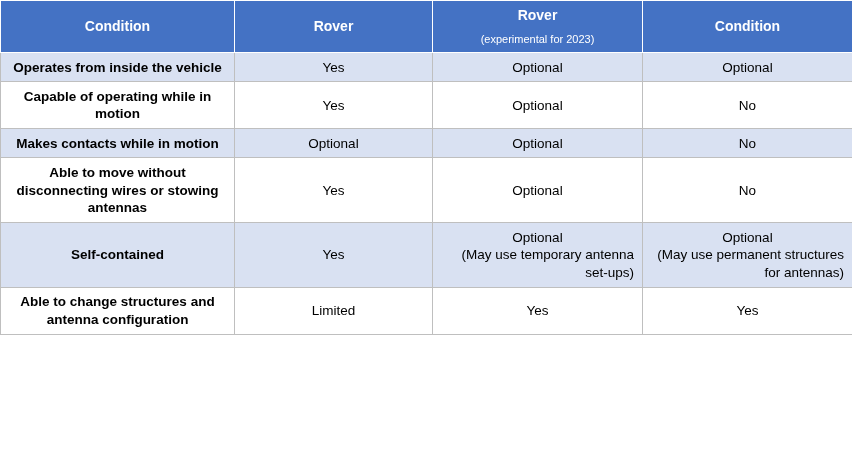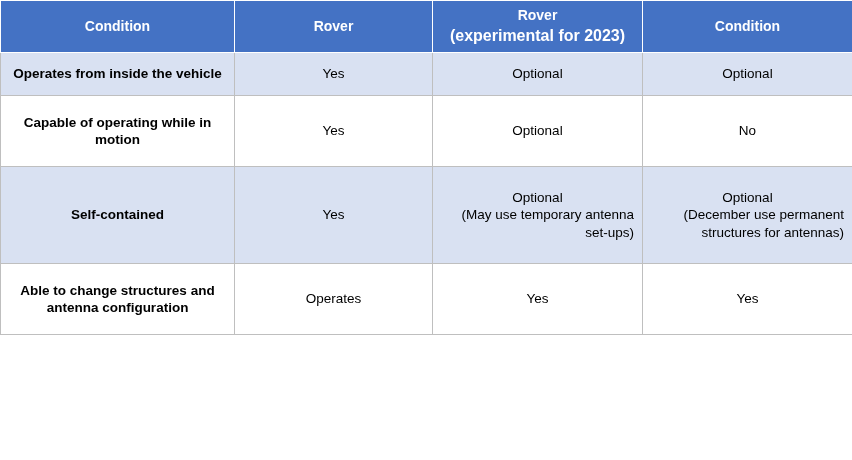--- a/index.html
+++ b/index.html
@@ -31,23 +31,23 @@
     font-size: 14px;
     font-weight: bold;
     text-align: center;
     vertical-align: middle;
     padding: 6px 4px;
     border: 1px solid #ffffff;
     line-height: 1.25;
   }
   thead th .sub {
     display: block;
-    font-size: 16px;
-    font-weight: bold;
-    margin-top: 1px;
+    font-size: 11px;
+    font-weight: normal;
+    margin-top: 8px;
   }
   tbody td {
     border: 1px solid #bfbfbf;
     font-size: 13.5px;
     text-align: center;
     vertical-align: middle;
     padding: 5px 8px;
     line-height: 1.3;
     color: #000000;
     margin-left: 20px;
@@ -110,34 +110,54 @@
       <td class="cond">Capable of operating while in motion</td>
       <td>Yes</td>
       <td>
         <span>Optional</span>
       </td>
       <td>
         <span>No</span>
       </td>
     </tr>
     <tr class="alt">
+      <td class="cond">Makes contacts while in motion</td>
+      <td>Optional</td>
+      <td>
+        <span>Optional</span>
+      </td>
+      <td>
+        <span>No</span>
+      </td>
+    </tr>
+    <tr class="plain">
+      <td class="cond">Able to move without disconnecting wires or stowing antennas</td>
+      <td>Yes</td>
+      <td>
+        <span>Optional</span>
+      </td>
+      <td>
+        <span>No</span>
+      </td>
+    </tr>
+    <tr class="alt">
       <td class="cond">Self-contained</td>
       <td>Yes</td>
       <td>
         <span>Optional</span>
         <span class="note">(May use temporary antenna set-ups)</span>
       </td>
       <td>
         <span>Optional</span>
-        <span class="note">(December use permanent structures for antennas)</span>
+        <span class="note">(May use permanent structures for antennas)</span>
       </td>
     </tr>
     <tr class="plain">
       <td class="cond">Able to change structures and antenna configuration</td>
-      <td>Operates</td>
+      <td>Limited</td>
       <td>
         <span>Yes</span>
       </td>
       <td>
         <span>Yes</span>
       </td>
     </tr>
   </tbody>
 </table>
 

